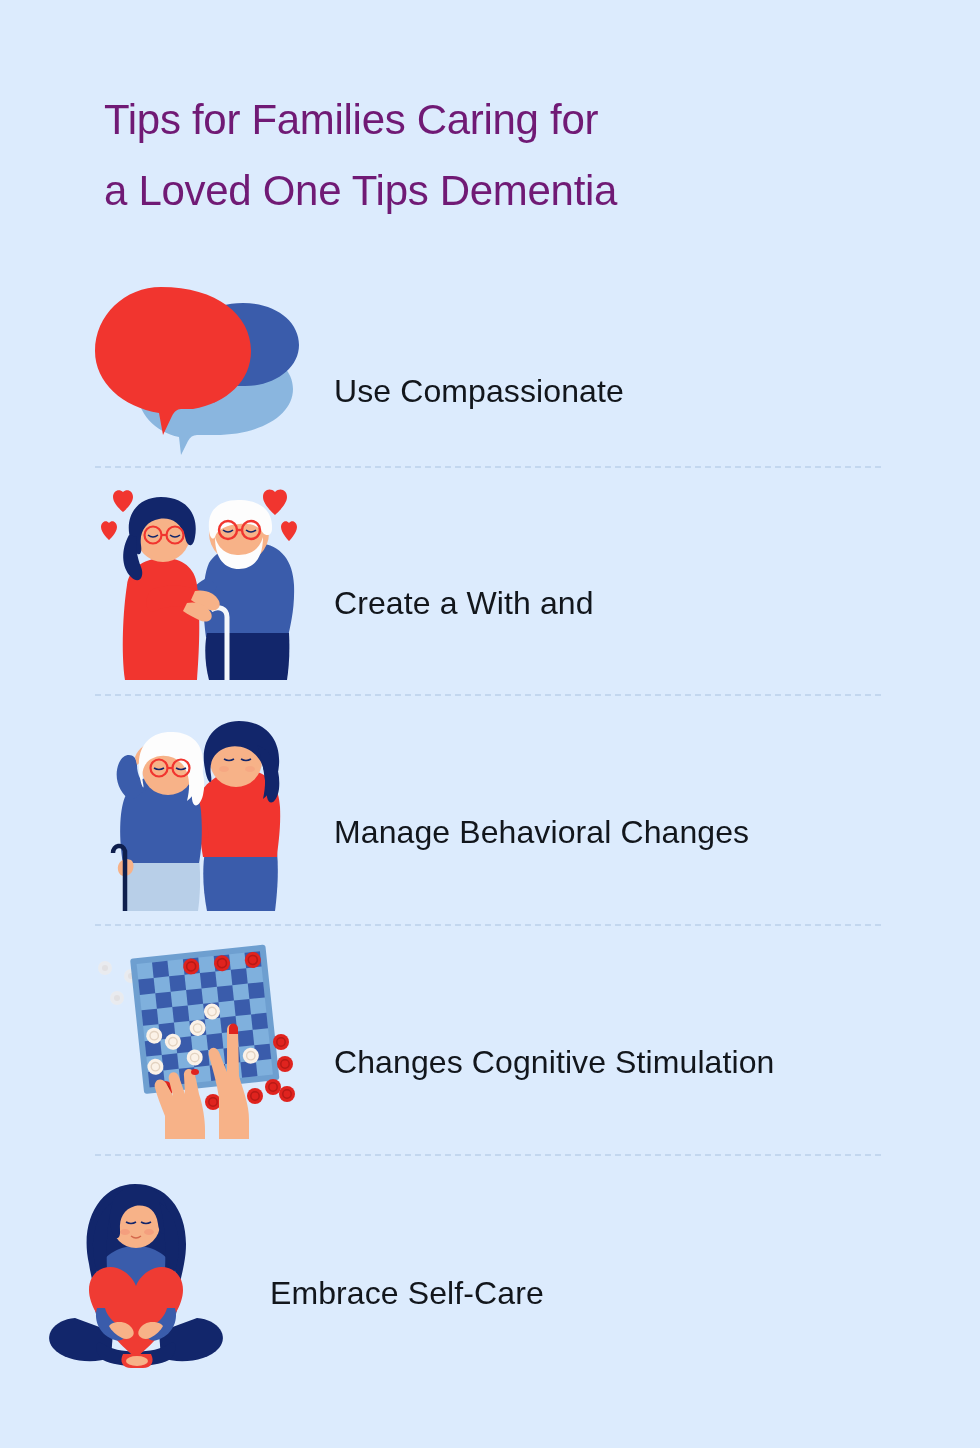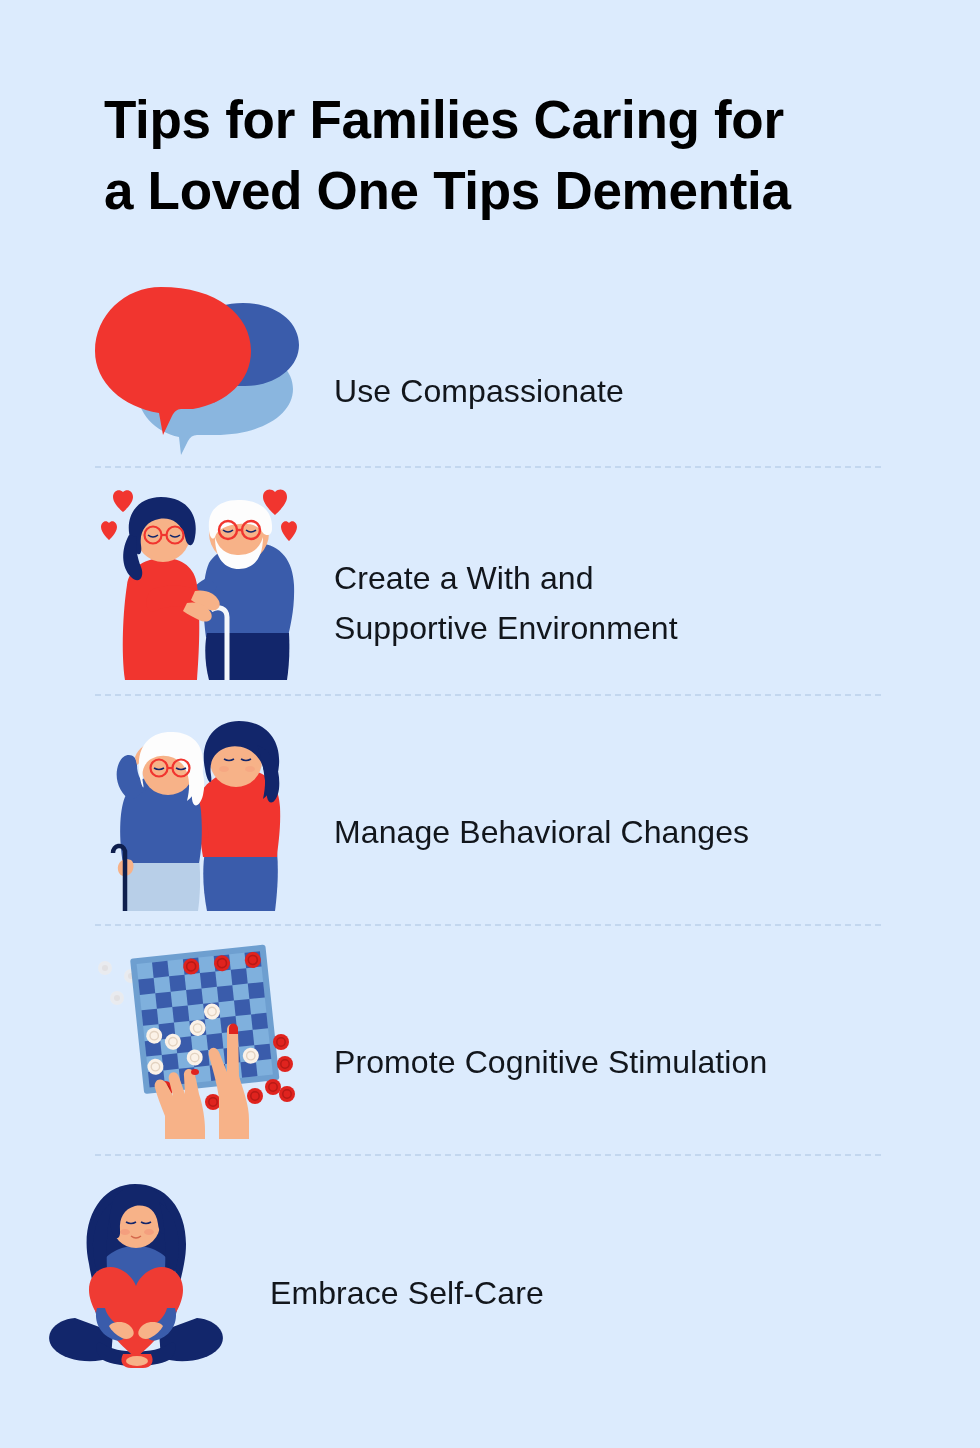--- a/index.html
+++ b/index.html
@@ -25,24 +25,24 @@
 
   
   .title-block {
     position: absolute;
     left: 104px;
     top: 84px;
     width: 800px;
   }
   .title {
     font-family: "Liberation Sans", sans-serif;
-    font-size: 53px;
+    font-size: 42px;
     line-height: 71px;
-    font-weight: bold;
-    color: #000000;
+    font-weight: normal;
+    color: #701a75;
     letter-spacing: -0.3px;
   }
 
   
   .rows {
     position: absolute;
     left: 0;
     top: 272px;
     width: 980px;
   }
@@ -184,21 +184,20 @@
                    C94 120 76 120 64 126 C54 130 52 110 62 104 Z" fill="#f1352f"></path>
 
           <path d="M104 106 C114 104 124 108 128 116 C131 123 124 128 116 124
                    C110 121 104 118 100 115 Z" fill="#f7b288"></path>
           <path d="M96 118 C106 116 116 120 120 128 C123 135 116 139 108 135
                    C102 132 96 129 92 126 Z" fill="#f7b288"></path>
         </svg>
       </div>
       <div class="label-cell">
         <div class="label">Create a With and</div>
-        <div class="label">Supportive Environment</div>
       </div>
       <div class="divider" style="bottom:0;"></div>
     </div>
 
     <div class="row" id="row-3">
       <div class="icon-cell">
         <svg width="215" height="200" viewBox="0 0 215 200">
 
           <path d="M114 140 L186 140 C188 162 186 184 184 200 L116 200 C112 180 111 158 114 140 Z" fill="#3a5cab"></path>
 
@@ -372,21 +371,21 @@
           <path d="M138 84 C138 78 146 78 147 84 L147 90 L138 90 Z" fill="#e0231e"></path>
 
           <path d="M74 195 L74 172 C70 162 66 152 64 144 C62 136 70 132 75 139
                    L82 152 L78 136 C76 128 85 125 88 133 L94 150
                    L93 132 C92 124 101 122 104 130 L108 150
                    C112 162 114 176 114 186 L114 195 Z" fill="#f7b288"></path>
           <ellipse cx="104" cy="128" rx="4" ry="3" fill="#e0231e"></ellipse>
         </svg>
       </div>
       <div class="label-cell">
-        <div class="label">Promote Cognitive Stimulation</div>
+        <div class="label">Changes Cognitive Stimulation</div>
       </div>
       <div class="divider" style="bottom:0;"></div>
     </div>
 
     <div class="row" id="row-5">
       <div class="icon-cell">
         <svg width="215" height="200" viewBox="0 0 215 200">
 
           <path d="M62 92 C52 48 74 12 108 12 C144 12 166 46 157 92
                    C152 120 144 136 134 146 L84 146 C74 136 66 118 62 92 Z" fill="#12266b"></path>

